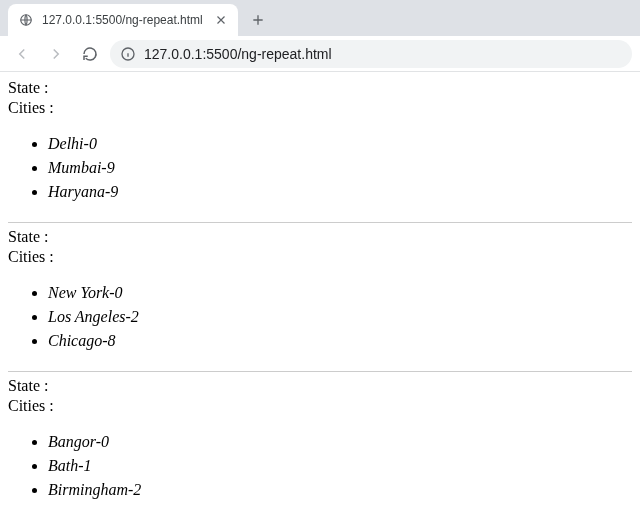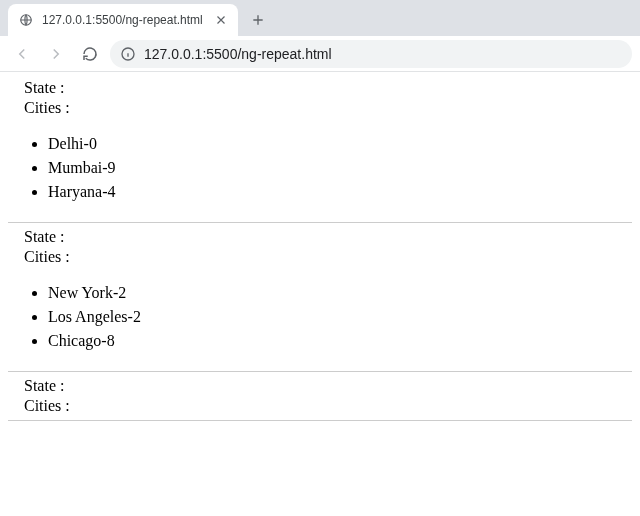--- a/index.html
+++ b/index.html
@@ -91,24 +91,25 @@
       padding: 6px 8px 10px 8px;
       font-family: "Times New Roman", Times, serif;
       font-size: 16px;
       color: #000;
     }
     .block {
       border-bottom: 1px solid #ccc;
       padding-bottom: 4px;
       margin-bottom: 4px;
     }
-    .block .line { line-height: 1.25; margin-left: 16px; }
+    .block .line { line-height: 1.25; }
     .block ul {
       margin: 14px 0 14px 0;
       padding-left: 40px;
+      font-style: italic;
     }
     .block ul li { line-height: 1.5; }
   </style>
 </head>
 <body>
 
 <div class="chrome-top">
   <div class="tab">
     <span class="favicon">
       <svg viewBox="0 0 24 24" fill="none" stroke="#5f6368" stroke-width="2">
@@ -159,32 +160,37 @@
 </div>
 
 <div class="content">
 
   <div class="block">
     <div class="line">State :</div>
     <div class="line">Cities :</div>
     <ul>
       <li>Delhi-0</li>
       <li>Mumbai-9</li>
-      <li>Haryana-4</li>
+      <li>Haryana-9</li>
     </ul>
   </div>
 
   <div class="block">
     <div class="line">State :</div>
     <div class="line">Cities :</div>
     <ul>
-      <li>New York-2</li>
+      <li>New York-0</li>
       <li>Los Angeles-2</li>
       <li>Chicago-8</li>
     </ul>
   </div>
 
   <div class="block">
     <div class="line">State :</div>
     <div class="line">Cities :</div>
+    <ul>
+      <li>Bangor-0</li>
+      <li>Bath-1</li>
+      <li>Birmingham-2</li>
+    </ul>
   </div>
 
 </div>
 
 </body></html>

